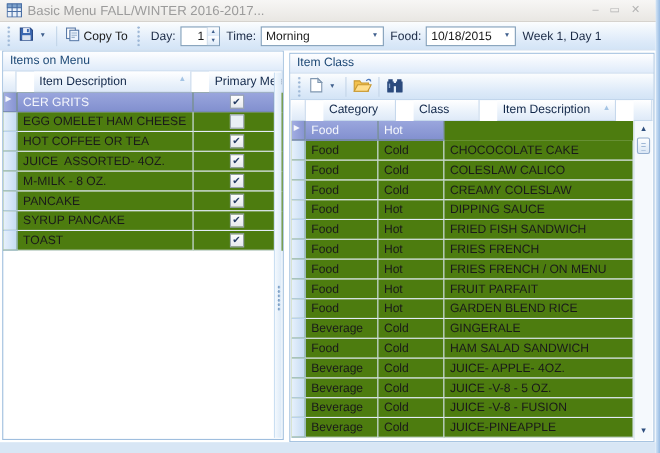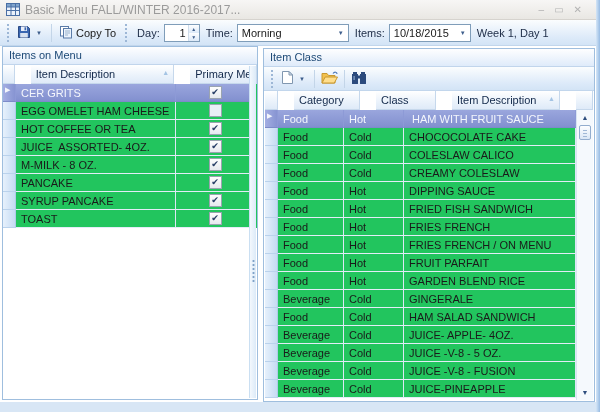--- a/index.html
+++ b/index.html
@@ -47,21 +47,21 @@
   .inner-toolbar { height: 24px; padding: 0 2px; }
   .icon-btn { display: flex; align-items: center; padding: 2px 3px; height: 20px; }
 
   
   .grid-hrow { display: flex; height: 19px; gap: 16px; }
   .hcell { background: linear-gradient(#ffffff, #eaf2fb 60%, #dfeaf8);
     border-right: 1px solid #c6d8ec; border-bottom: 1px solid #c6d8ec;
     color: #12284a; padding: 3px 0 0 5px; display: flex; align-items: flex-start; white-space: nowrap; overflow: hidden; }
   .hind { width: 13px; padding: 0; }
   .sort { margin-left: auto; font-size: 7px; color: #a4c4e4; padding: 1px 4px 0 0; }
-  .grid-row { display: flex; height: 18px; background: #22c55e; }
+  .grid-row { display: flex; height: 18px; background: #4d7c0f; }
   .cell { border-right: 1px solid #dce8f5; border-bottom: 1px solid #e3ecf7;
     padding: 3px 0 0 5px; white-space: pre; overflow: hidden; }
   .cell.ind { width: 13px; padding: 2px 0 0 2px;
     background: linear-gradient(90deg, #e7f1fc, #c5dbf3); border-right: 1px solid #afcbe9;
     border-bottom: 1px solid #bad2ec; font-size: 7px; color: #f8f6ea; }
   .l-desc { width: 160px; } .l-primary { width: 74px; }
   .r-cat { width: 66px; } .r-class { width: 60px; } .r-desc { flex: 1; }
   .grid-row.selected .cell { background: linear-gradient(#9aa6dd, #8290cf); color: #f4f6fc;
     border-right-color: #8d9ad6; border-bottom-color: #7d8bc9; }
   .grid-row.selected .cell.ind { background: linear-gradient(90deg, #a3aee2, #8focd0); background: linear-gradient(90deg, #a3aee2, #8794d2); }
@@ -147,21 +147,21 @@
       <span class="spin-btns">
         <span class="spin-btn">▲</span>
         <span class="spin-btn">▼</span>
       </span>
     </span>
     <span class="tb-label">Time:</span>
     <span class="combo combo-time">
       <span class="combo-text">Morning</span>
       <span class="combo-arrow">▼</span>
     </span>
-    <span class="tb-label">Items:</span>
+    <span class="tb-label">Food:</span>
     <span class="combo combo-date">
       <span class="combo-text">10/18/2015</span>
       <span class="combo-arrow">▼</span>
     </span>
     <span class="tb-label">Week 1, Day 1</span>
   </div>
 
   <div class="content">
 
     <div class="panel left-panel">
@@ -269,21 +269,20 @@
           <span class="sort">▲</span>
         </div>
         <div class="hcell hcorner"></div>
       </div>
       <div class="grid-body">
         <div class="rows-col" id="right-rows">
             <div class="grid-row selected">
               <div class="cell ind">▶</div>
               <div class="cell r-cat">Food</div>
               <div class="cell r-class">Hot</div>
-              <div class="cell r-desc"> HAM WITH FRUIT SAUCE</div>
             </div>
             <div class="grid-row">
               <div class="cell ind"></div>
               <div class="cell r-cat">Food</div>
               <div class="cell r-class">Cold</div>
               <div class="cell r-desc">CHOCOCOLATE CAKE</div>
             </div>
             <div class="grid-row">
               <div class="cell ind"></div>
               <div class="cell r-cat">Food</div>

